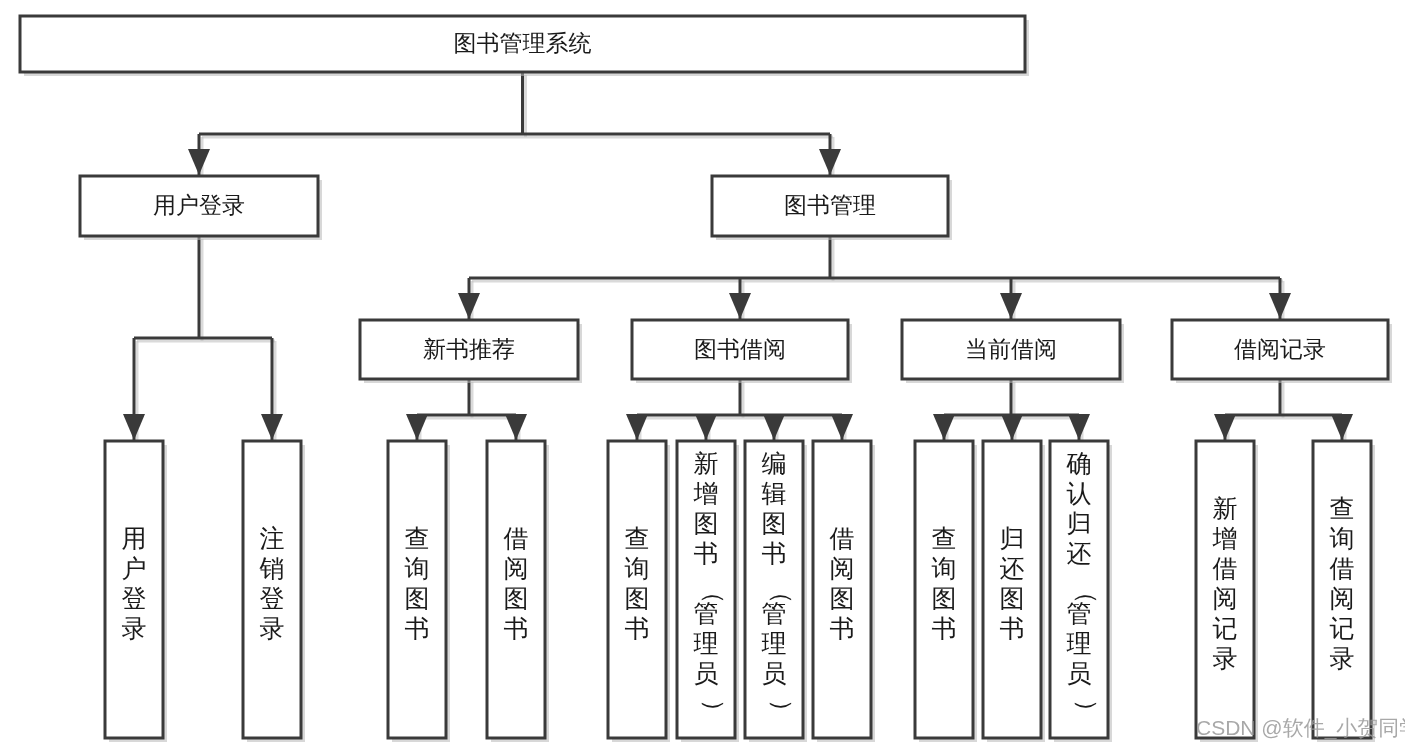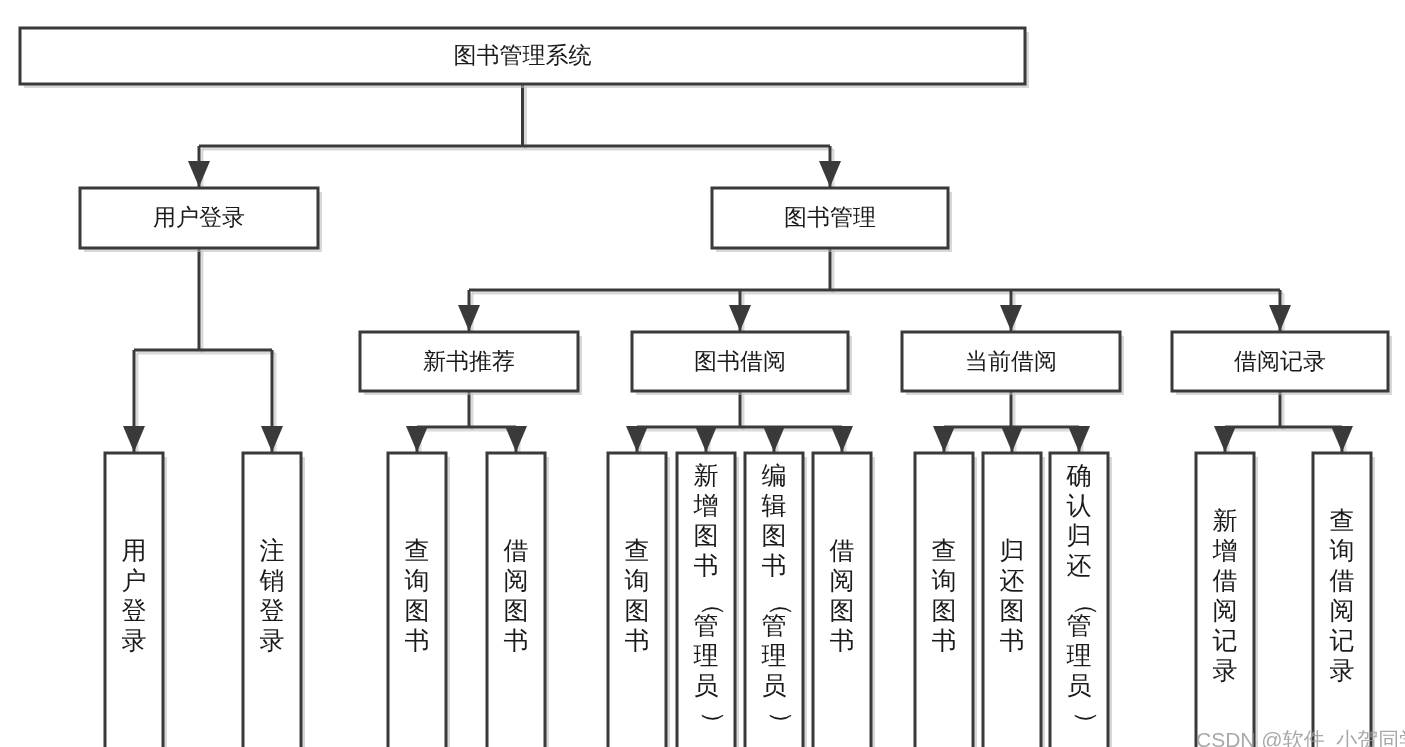--- a/index.html
+++ b/index.html
@@ -10,21 +10,21 @@
   body {
     width: 1405px;
     height: 747px;
     font-family: "Liberation Sans", "DejaVu Sans", sans-serif;
     overflow: hidden;
     position: relative;
   }
   #diagram-root {
     position: absolute;
     left: 0;
-    top: 16px;
+    top: 4px;
     width: 1405px;
     height: 614px;
   }
   svg.tree {
     display: block;
     width: 1405px;
     height: 747px;
   }
   .node-box {
     fill: #ffffff;

